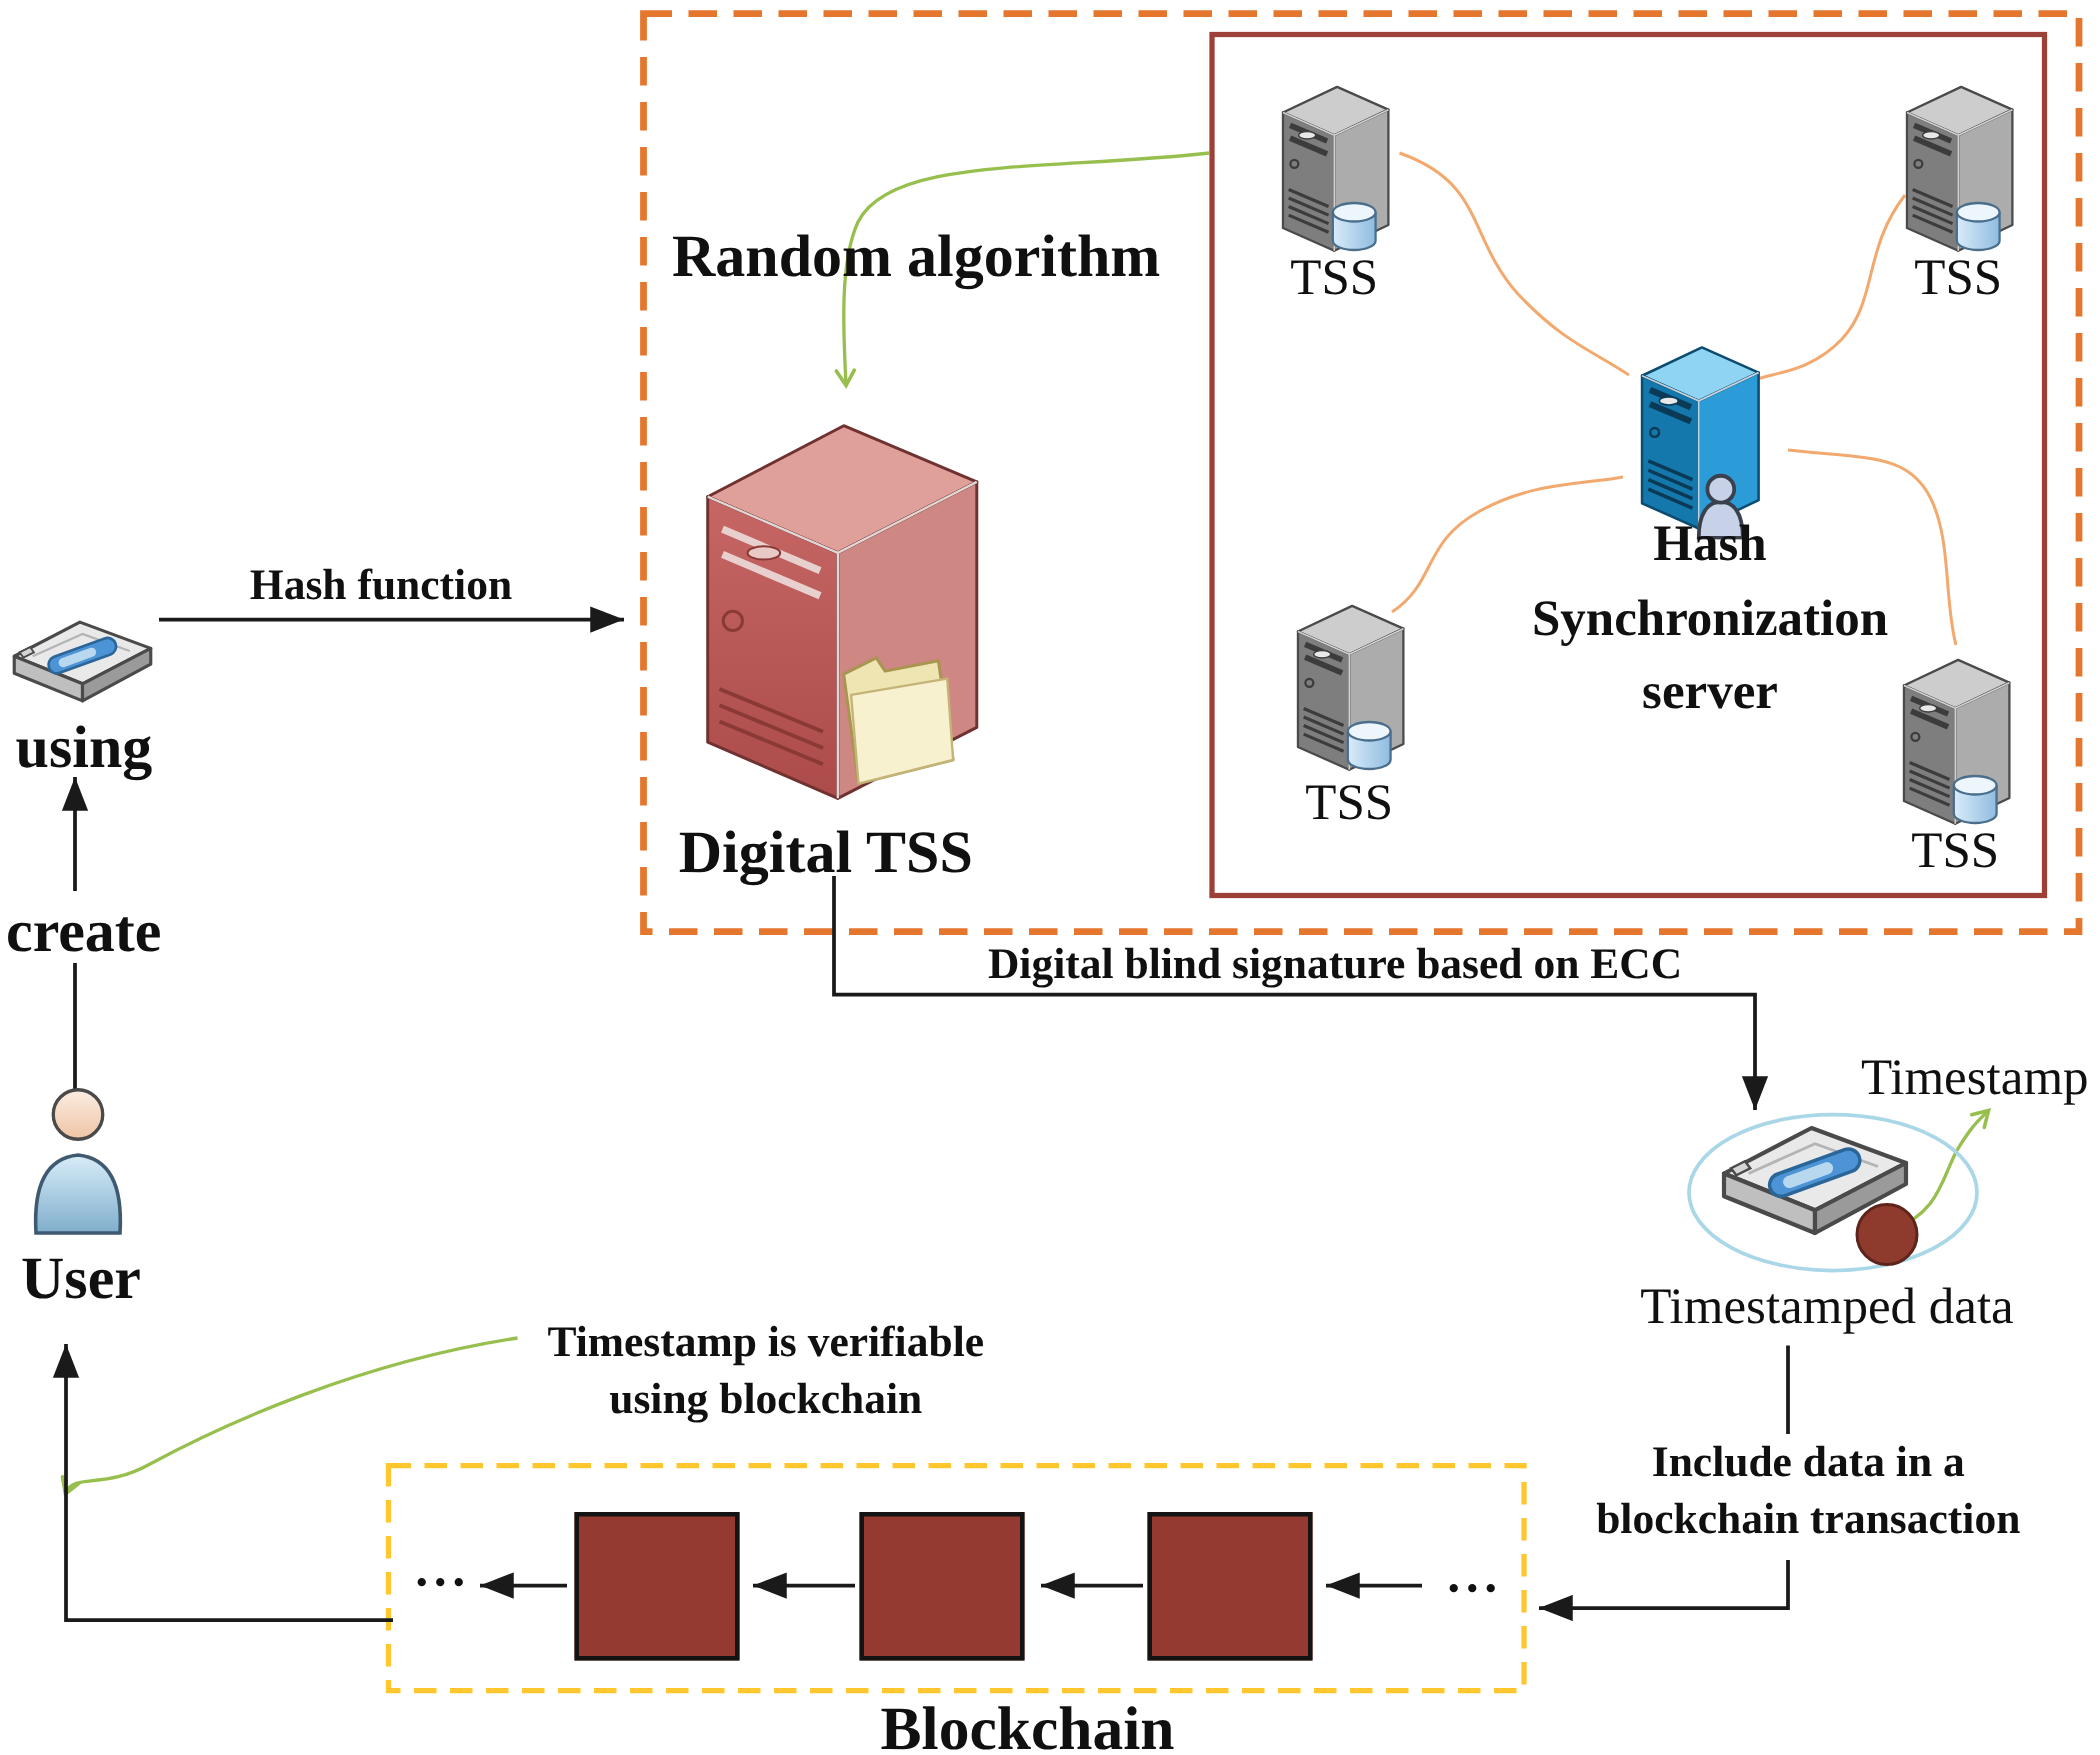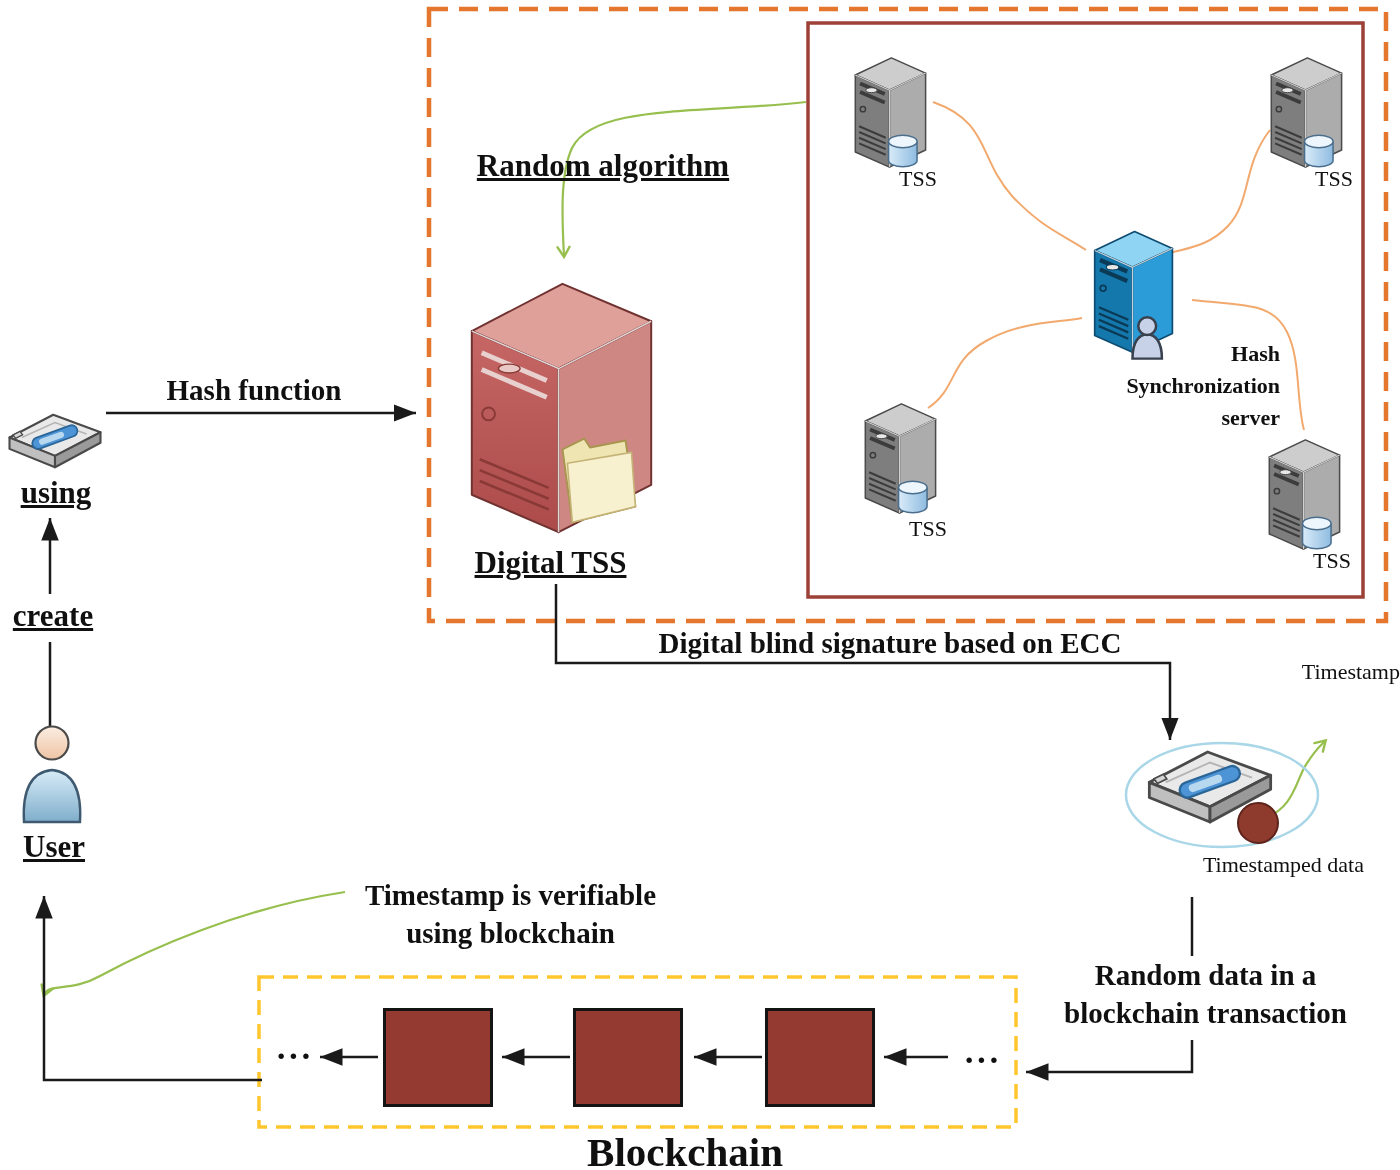--- a/index.html
+++ b/index.html
@@ -4,22 +4,22 @@
 <style>
   html,body{margin:0;padding:0;background:#fff;}
   #canvas{position:relative;width:1400px;height:1170px;background:#ffffff;overflow:hidden;
           font-family:"Liberation Serif","DejaVu Serif",serif;color:#111;}
   #canvas svg{display:block;}
   .layer{position:absolute;left:0;top:0;}
   .lbl{position:absolute;text-align:center;line-height:1.2;color:#101010;white-space:nowrap;}
   .lbl .ln{display:block;}
   .bold{font-weight:bold;}
   .fs29{font-size:29px;font-weight:bold;}
-  .fs30{font-size:22px;text-align:right;}
-  .fs31{font-size:31px;text-decoration:underline;}
+  .fs30{font-size:34px;}
+  .fs31{font-size:40px;}
   .fs33{font-size:41px;}
   
   .outer-box{fill:none;stroke:var(--c-outer-box-border,#E4762E);stroke-width:4.5;stroke-dasharray:19 11;}
   .inner-box{fill:none;stroke:var(--c-inner-box-border,#9C4038);stroke-width:3.5;}
   .chain-box{fill:none;stroke:var(--c-chain-box-border,#FFC62E);stroke-width:3.5;stroke-dasharray:15 9;}
   .blk{stroke:var(--c-line-black,#1A1A1A);stroke-width:2.5;fill:none;}
   .grn{stroke:var(--c-green-link,#97BF4E);stroke-width:2.2;fill:none;}
   .org{stroke:var(--c-orange-link,#F2A96E);stroke-width:2;fill:none;}
   .ts-ellipse{fill:none;stroke:var(--c-ellipse-stroke,#A9D7E8);stroke-width:2.5;}
   .ts-seal{fill:var(--c-seal-fill,#8E3B2E);stroke:#5E241B;stroke-width:2;}
@@ -197,25 +197,25 @@
   <div class="lbl fs30" style="left:1256px;top:548px;width:95px">TSS</div>
 
   <div class="lbl bold fs30" style="left:1000px;top:338px;width:280px;line-height:1.46">
     <span class="ln">Hash</span>
     <span class="ln">Synchronization</span>
     <span class="ln">server</span>
   </div>
 
   <div class="lbl fs29" style="left:600px;top:626px;width:580px">Digital blind signature based on ECC</div>
 
-  <div class="lbl fs30" style="left:1233px;top:659px;width:167px">Timestamp</div>
+  <div class="lbl fs30" style="left:1233px;top:699px;width:167px">Timestamp</div>
   <div class="lbl fs30" style="left:1072px;top:852px;width:292px">Timestamped data</div>
 
   <div class="lbl fs29" style="left:1038px;top:956px;width:335px;line-height:1.32">
-    <span class="ln">Random data in a</span>
+    <span class="ln">Include data in a</span>
     <span class="ln">blockchain transaction</span>
   </div>
 
   <div class="lbl fs29" style="left:328px;top:876px;width:365px;line-height:1.32">
     <span class="ln">Timestamp is verifiable</span>
     <span class="ln">using blockchain</span>
   </div>
 
   <div class="lbl bold" style="left:270px;top:1036px;width:48px;font-size:34px;letter-spacing:1px">···</div>
   <div class="lbl bold" style="left:958px;top:1040px;width:48px;font-size:34px;letter-spacing:1px">···</div>

